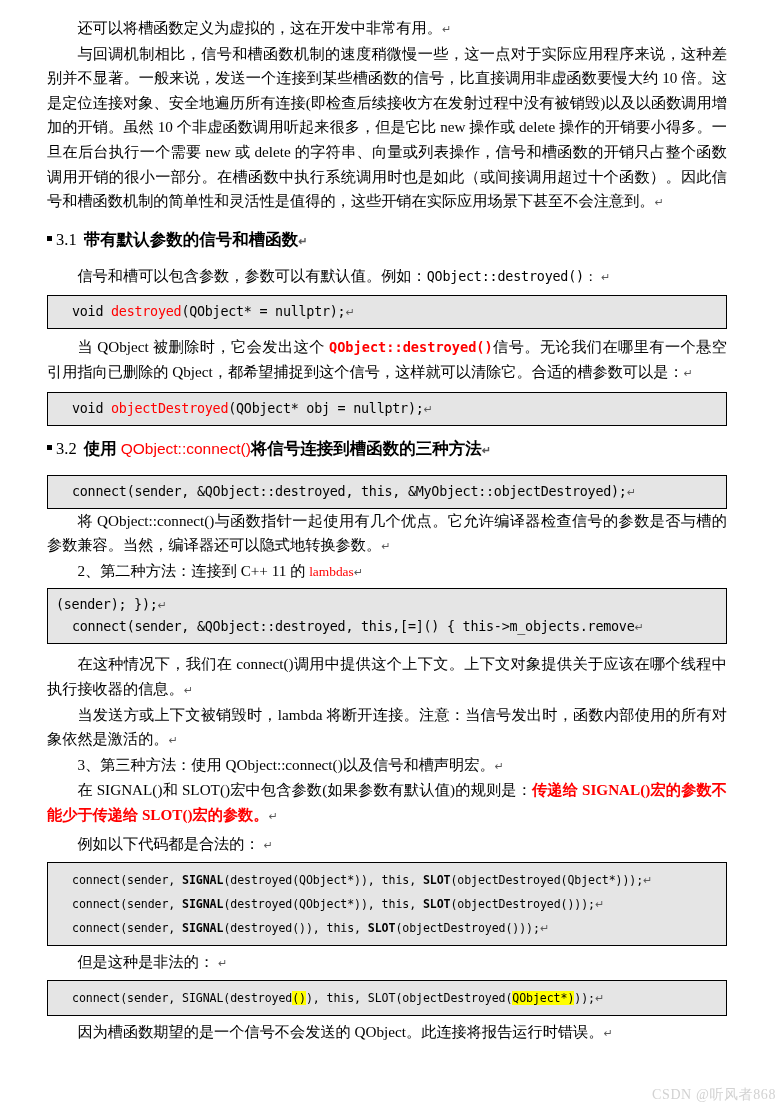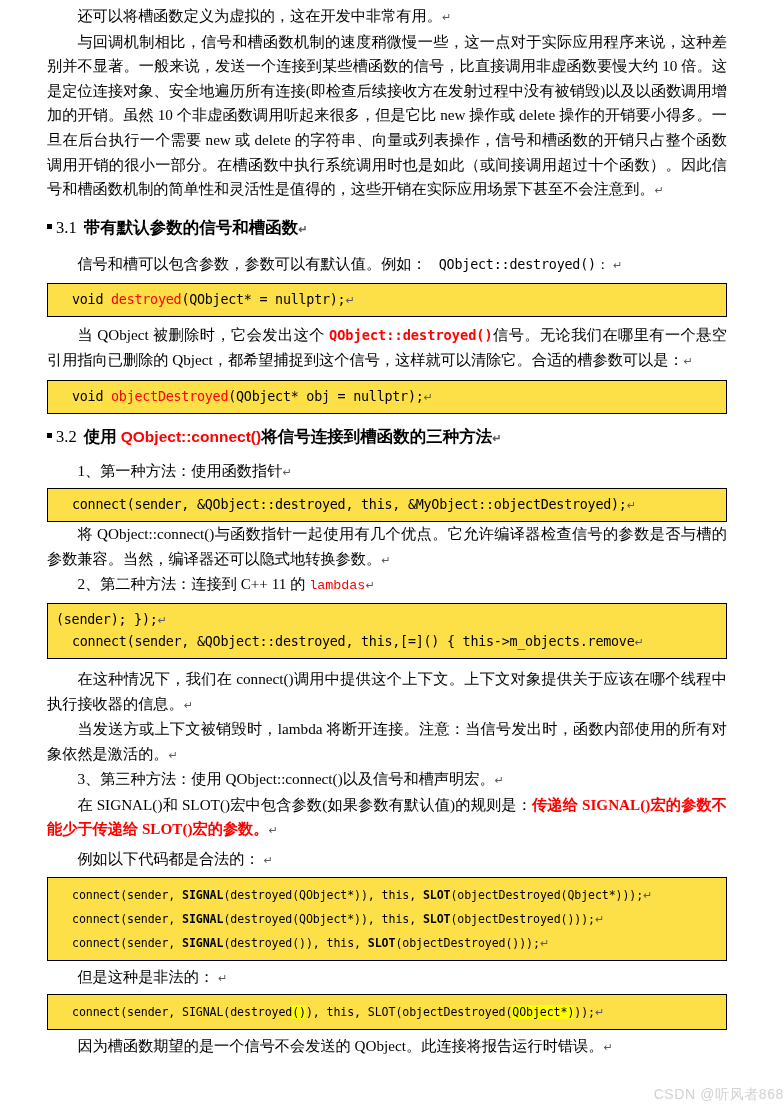--- a/index.html
+++ b/index.html
@@ -18,21 +18,21 @@
   .page {
     position: relative;
     width: 784px;
     height: 1110px;
     padding: 0;
     box-sizing: border-box;
   }
   .body-col {
     position: absolute;
     left: 47px;
-    top: 4px;
+    top: 16px;
     width: 680px;
   }
 
   
   p.para {
     margin: 0;
     padding: 0;
     font-size: 15.2px;
     line-height: 24.6px;
     text-align: justify;
@@ -46,35 +46,34 @@
   .pilcrow {
     font-size: 11px;
     color: #5a5a5a;
     font-family: "Liberation Sans", sans-serif;
     vertical-align: baseline;
   }
   .mono-in {
     font-family: "DejaVu Sans Mono", "Liberation Mono", monospace;
     font-size: 13.4px;
     letter-spacing: -0.2px;
-    margin-left: 12px;
   }
   .red-b {
     color: #ff0000;
     font-weight: bold;
     font-family: "DejaVu Sans Mono", "Liberation Mono", monospace;
     font-size: 13.6px;
   }
   .red-bold-cjk {
     color: #ff0000;
     font-weight: bold;
   }
   .red-mono {
     color: #ff0000;
-    font-family: Liberation Mono, monospace;
+    font-family: Liberation Serif, serif;
     font-size: 13.4px;
   }
 
   
   h2.sec {
     margin: 0;
     padding: 0;
     font-size: 16.5px;
     line-height: 26px;
     font-weight: bold;
@@ -96,31 +95,31 @@
     font-family: "Liberation Serif", "DejaVu Serif", serif;
     font-weight: normal;
     margin-right: 7px;
   }
   .sec-title {
     font-weight: bold;
   }
   .sec-title .red-api {
     color: #ff0000;
     font-family: "Liberation Sans", sans-serif;
-    font-weight: bold;
+    font-weight: normal;
     font-size: 15.5px;
   }
 
   
   .codebox {
     border: 1px solid #000000;
     box-sizing: border-box;
     margin: 0;
     padding: 5px 8px 5px 8px;
-    background: #fde047;
+    background: #e5e5e5;
   }
   .codeline {
     font-family: "DejaVu Sans Mono", "Liberation Mono", monospace;
     font-size: 13.4px;
     line-height: 22px;
     white-space: pre-wrap;
     word-break: break-all;
     letter-spacing: -0.25px;
     color: #000;
   }
@@ -145,23 +144,23 @@
   
   .sp4  { height: 4px; }
   .sp6  { height: 6px; }
   .sp8  { height: 8px; }
   .sp10 { height: 10px; }
   .sp12 { height: 12px; }
 
   
   .watermark {
     position: absolute;
-    right: 0;
+    right: 8px;
     bottom: 6px;
-    font-family: Liberation Sans, sans-serif;
+    font-family: Liberation Serif, serif;
     font-size: 14px;
     color: #d2d2d2;
     letter-spacing: 0.6px;
     white-space: nowrap;
     user-select: none;
   }
 </style>
 </head>
 <body>
 
@@ -206,21 +205,20 @@
 
     <h2 class="sec">
       <span class="sq-bullet"></span>
       <span class="sec-num">3.2</span>
       <span class="sec-title"><span>使用 </span><span class="red-api">QObject::connect()</span><span>将信号连接到槽函数的三种方法</span></span>
       <span class="pilcrow">↵</span>
     </h2>
 
     <div class="sp8"></div>
 
-    <p class="para indent"><span>1、第一种方法：使用函数指针</span><span class="pilcrow">↵</span></p>
 
     <div class="sp4"></div>
 
     <div class="codebox">
       <div class="codeline ind"><span>connect(sender, &amp;QObject::destroyed, this, &amp;MyObject::objectDestroyed);</span><span class="pilcrow">↵</span></div>
     </div>
 
     <p class="para indent"><span>将 QObject::connect()与函数指针一起使用有几个优点。它允许编译器检查信号的参数是否与槽的参数兼容。当然，编译器还可以隐式地转换参数。</span><span class="pilcrow">↵</span></p>
 
     <p class="para indent"><span>2、第二种方法：连接到 C++ 11 的 </span><span class="red-mono">lambdas</span><span class="pilcrow">↵</span></p>

